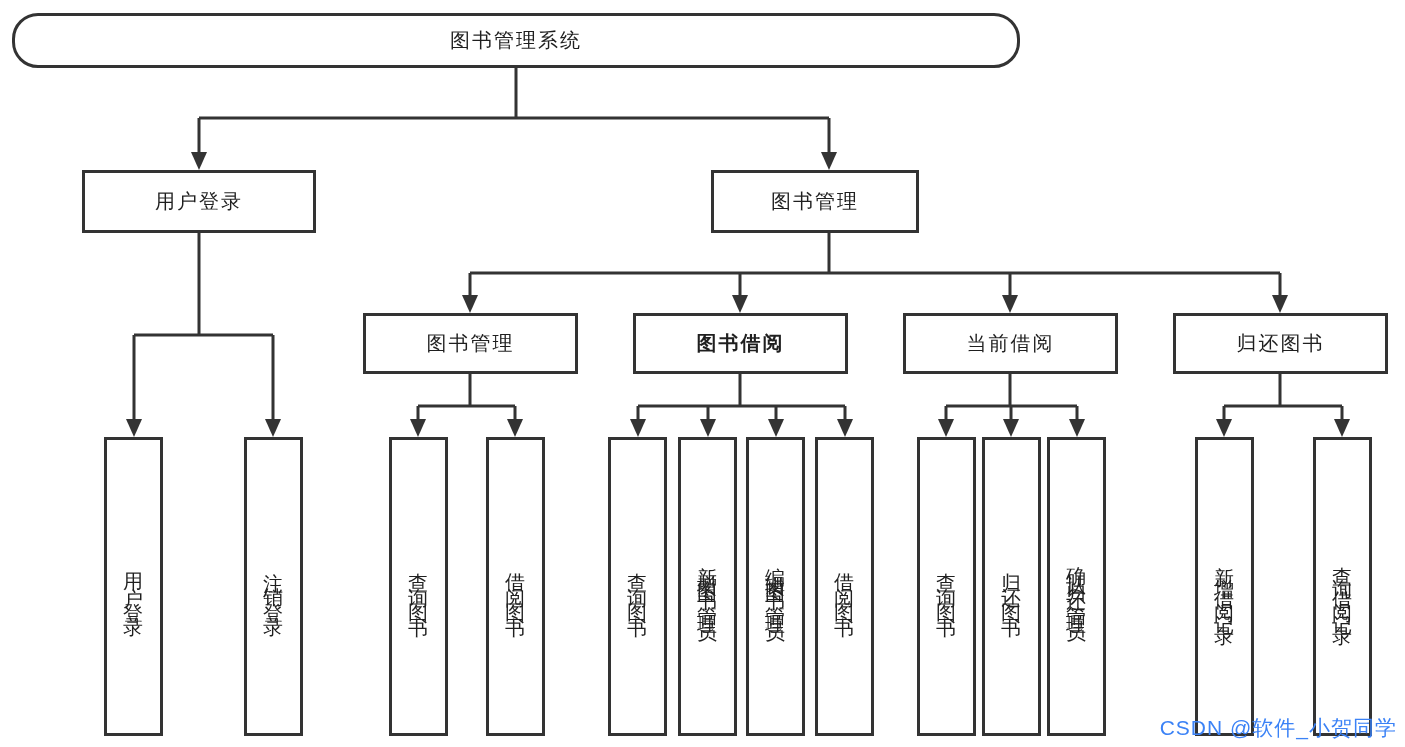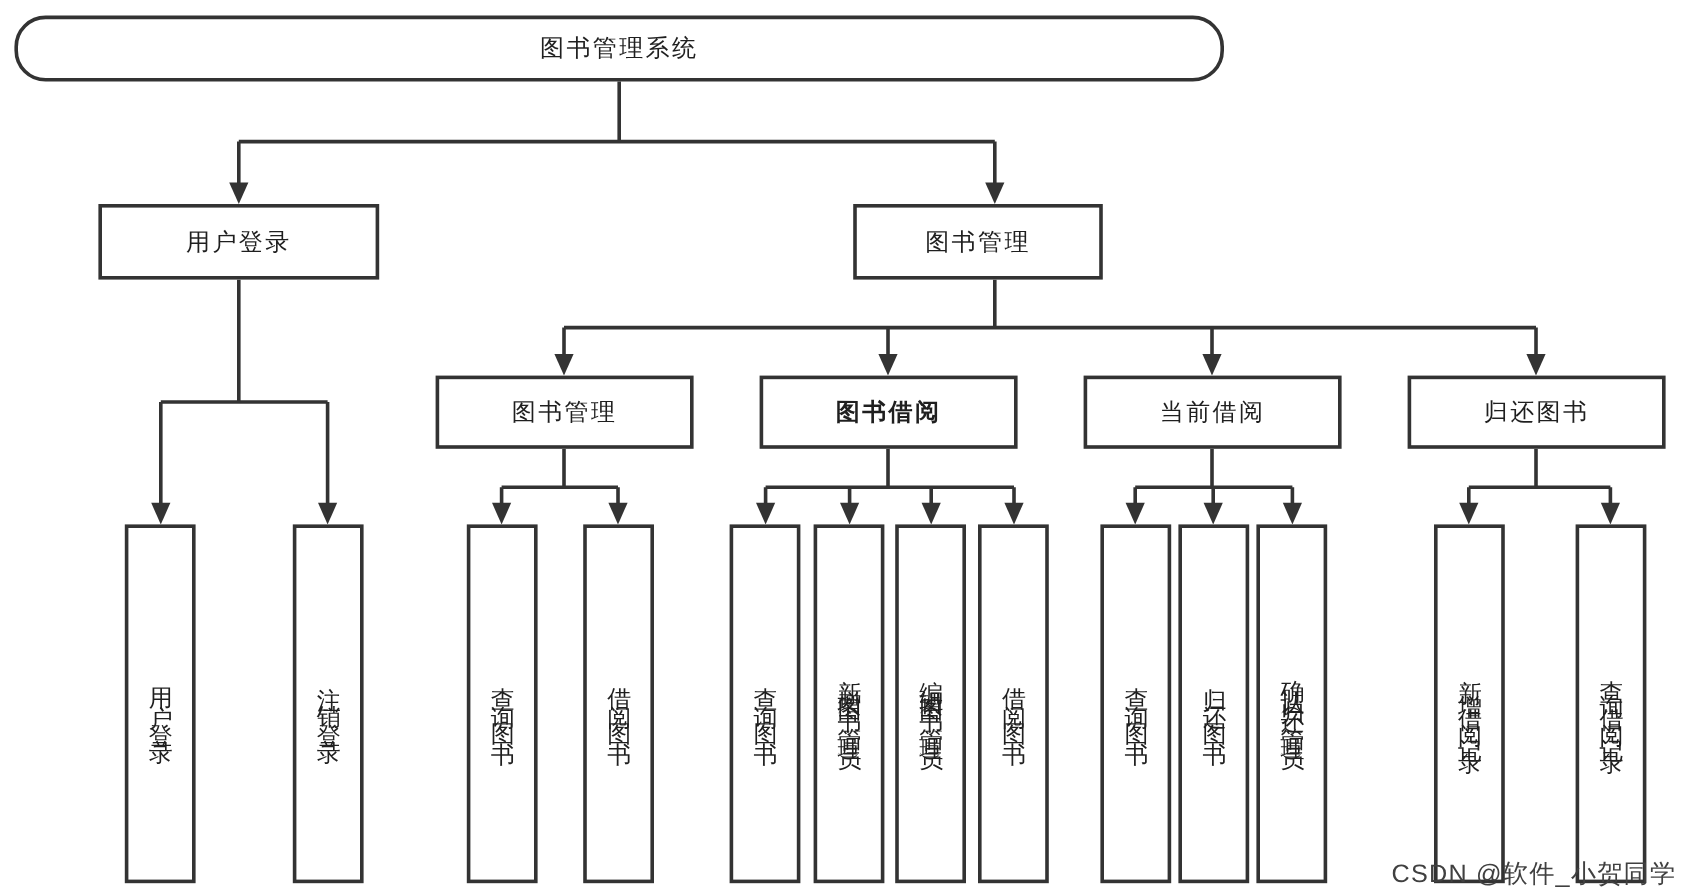--- a/index.html
+++ b/index.html
@@ -43,21 +43,21 @@
   .leaf.sp9 .vtext{letter-spacing:8px;}
   .a1{left:104px;} .a2{left:244px;}
   .b1{left:389px;} .b2{left:486px;}
   .c1{left:608px;} .c2{left:678px;} .c3{left:746px;} .c4{left:815px;}
   .d1{left:917px;} .d2{left:982px;} .d3{left:1047px;}
   .e1{left:1195px;} .e2{left:1313px;}
   .watermark{
     position:absolute;
     right:8px;bottom:5px;
     font-size:21px;
-    color:#404040;
+    color:#3b82f6;
     letter-spacing:1px;
     text-align:center;
   }
 </style>
 </head>
 <body>
 
 <div class="canvas">
 
   <svg class="wires" viewBox="0 0 1405 747" xmlns="http://www.w3.org/2000/svg">

